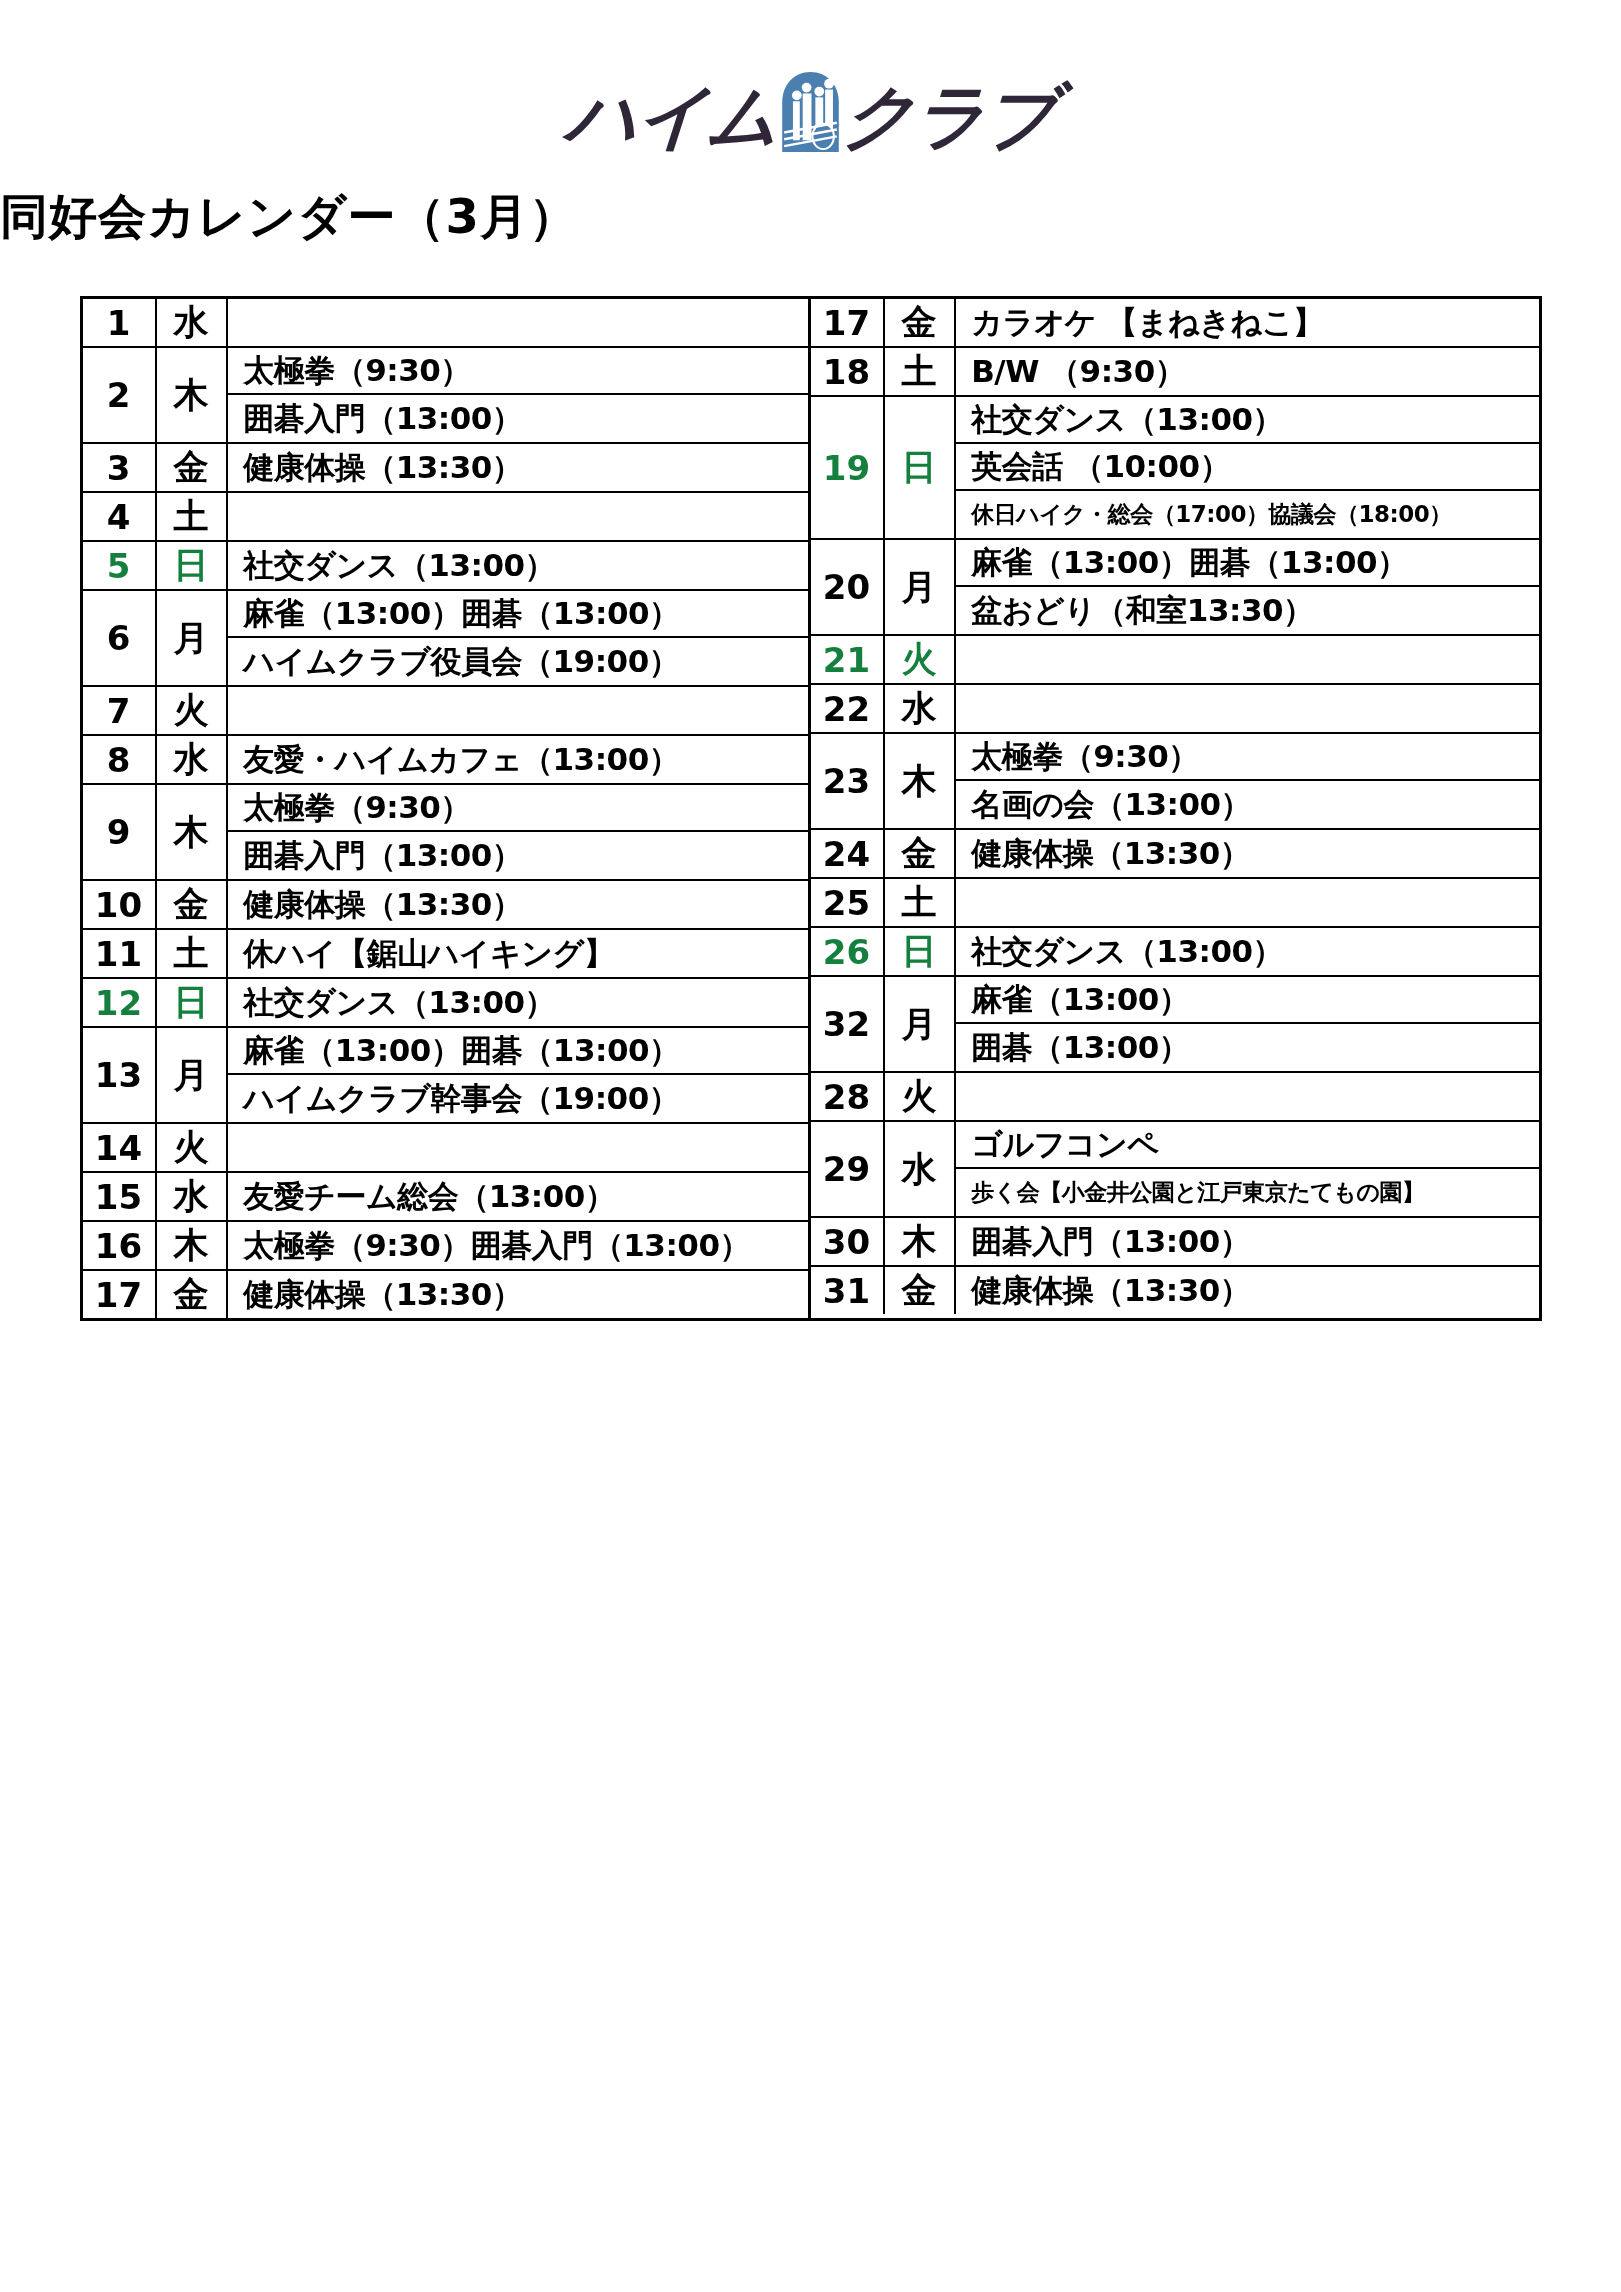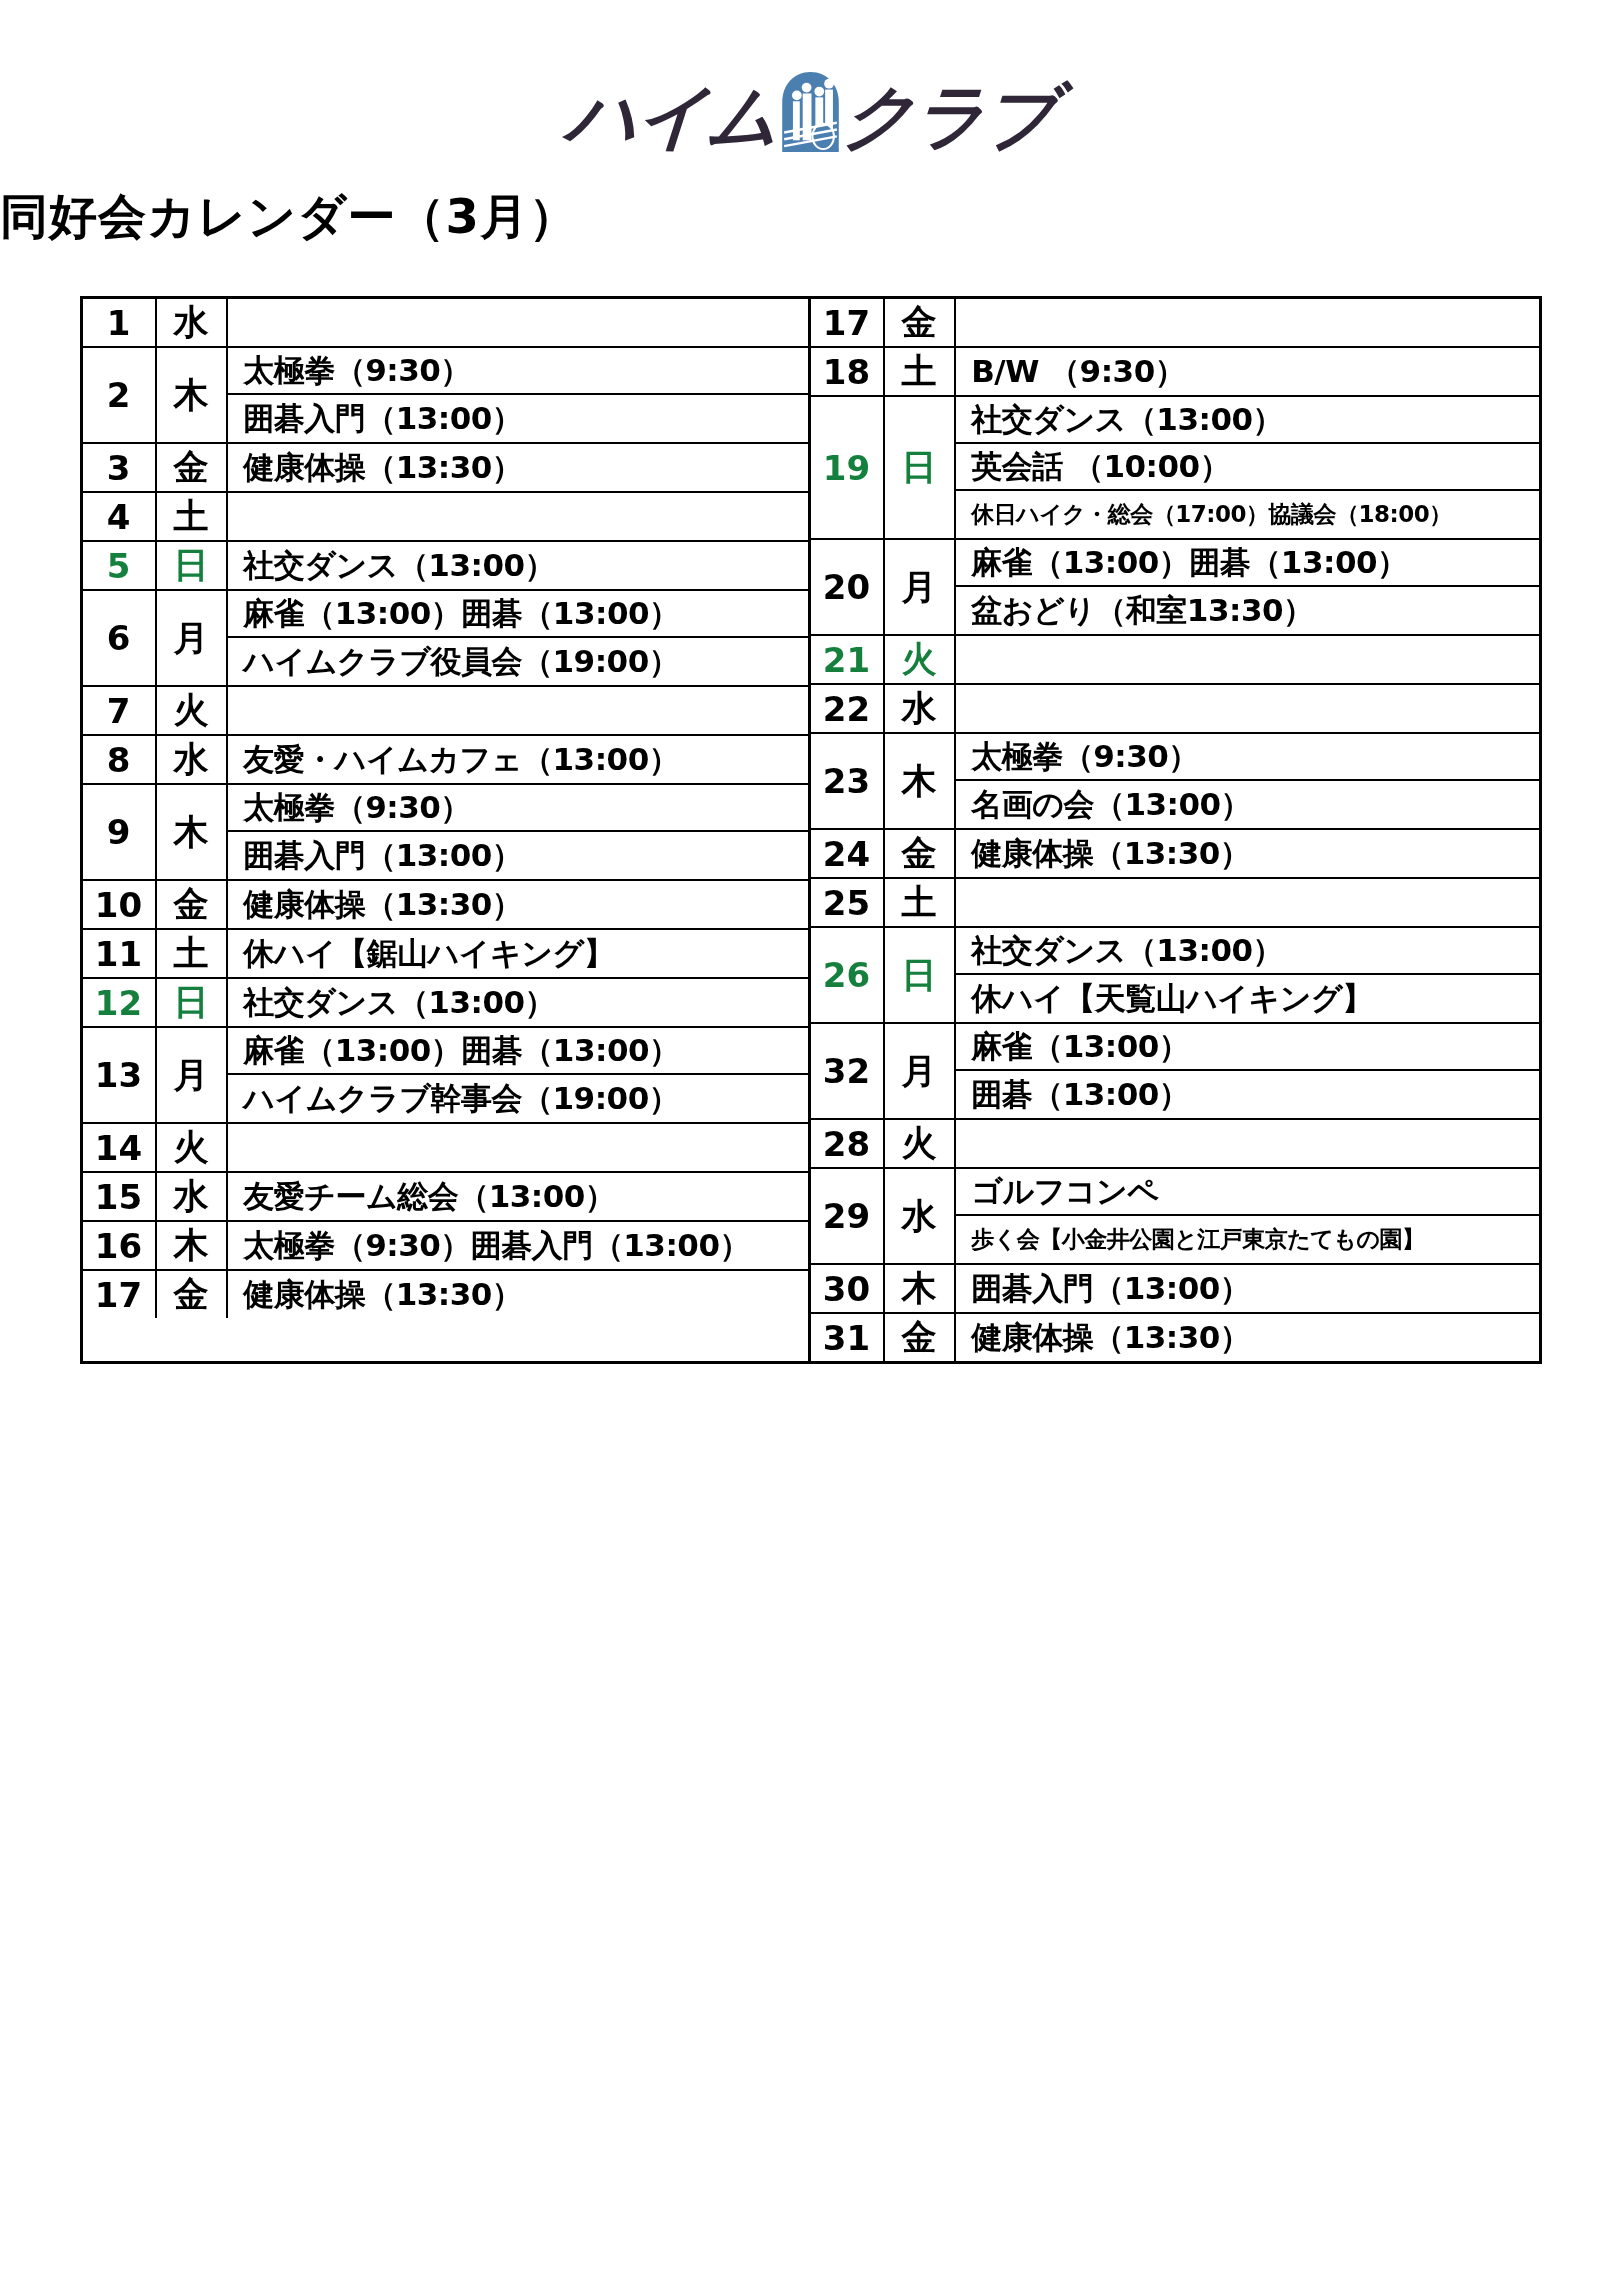--- a/index.html
+++ b/index.html
@@ -283,20 +283,23 @@
         <div class="c-dow">金</div>
         <div class="c-events">
           <div class="ev-line">健康体操（13:30）</div>
         </div>
       </div>
     </div>
   <div class="cal-half right" id="col-right">
       <div class="day-row">
         <div class="c-num">17</div>
         <div class="c-dow">金</div>
+        <div class="c-events">
+          <div class="ev-line">カラオケ 【まねきねこ】</div>
+        </div>
       </div>
       <div class="day-row">
         <div class="c-num">18</div>
         <div class="c-dow">土</div>
         <div class="c-events">
           <div class="ev-line">B/W （9:30）</div>
         </div>
       </div>
       <div class="day-row">
         <div class="c-num sunday">19</div>
@@ -349,21 +352,20 @@
         <div class="c-dow">土</div>
         <div class="c-events">
           <div class="ev-line empty"></div>
         </div>
       </div>
       <div class="day-row">
         <div class="c-num sunday">26</div>
         <div class="c-dow sunday">日</div>
         <div class="c-events">
           <div class="ev-line">社交ダンス（13:00）</div>
-          <div class="ev-line">休ハイ【天覧山ハイキング】</div>
         </div>
       </div>
       <div class="day-row">
         <div class="c-num">32</div>
         <div class="c-dow">月</div>
         <div class="c-events">
           <div class="ev-line">麻雀（13:00）</div>
           <div class="ev-line">囲碁（13:00）</div>
         </div>
       </div>

